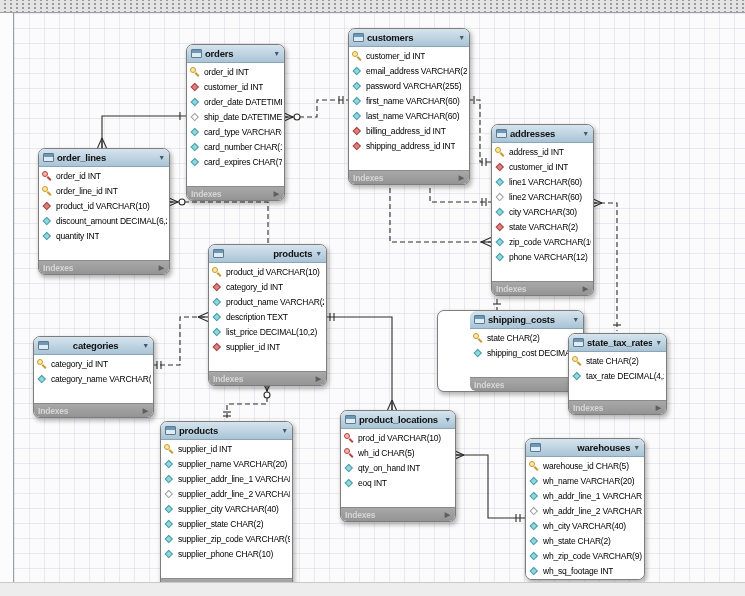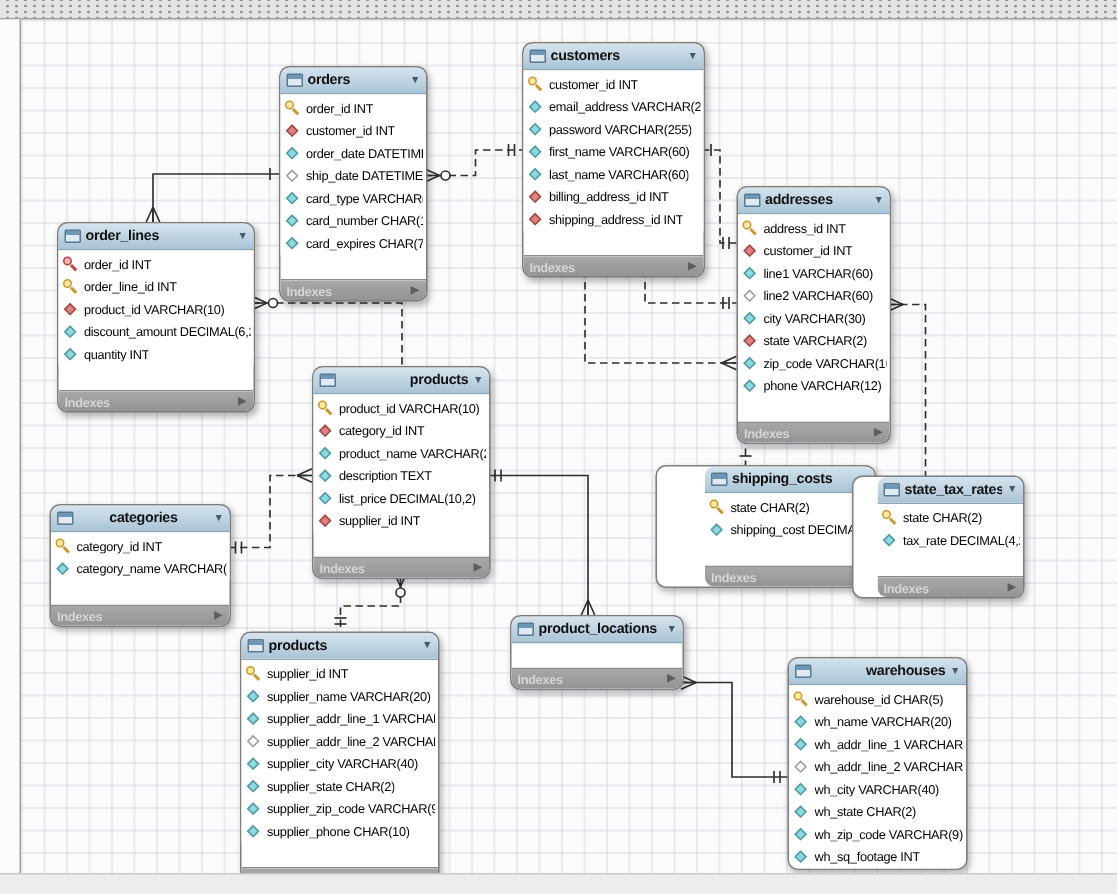--- a/index.html
+++ b/index.html
@@ -375,21 +375,21 @@
         <div class="wb-row">
           <span class="ic ic-col"></span>
           <span class="coltext">shipping_cost DECIMAL(8,2)</span>
         </div>
       </div>
       <div class="wb-ft">
         <span>Indexes</span>
         <span class="wb-ftar">▶</span>
       </div>
     </div>
-    <div class="wb-table" style="left: 568px; top: 317px; width: 97px; padding-left: 16px;">
+    <div class="wb-table" style="left: 568px; top: 333px; width: 97px;">
       <div class="wb-hd">
         <span class="tic"></span>
         <span class="wb-nm">state_tax_rates</span>
         <span class="wb-tri">▼</span>
       </div>
       <div class="wb-bd">
         <div class="wb-row">
           <span class="ic ic-pk"></span>
           <span class="coltext">state CHAR(2)</span>
         </div>
@@ -447,20 +447,38 @@
         <span>Indexes</span>
         <span class="wb-ftar">▶</span>
       </div>
     </div>
     <div class="wb-table" style="left: 340px; top: 410px; width: 114px;">
       <div class="wb-hd">
         <span class="tic"></span>
         <span class="wb-nm">product_locations</span>
         <span class="wb-tri">▼</span>
       </div>
+      <div class="wb-bd">
+        <div class="wb-row">
+          <span class="ic ic-pkfk"></span>
+          <span class="coltext">prod_id VARCHAR(10)</span>
+        </div>
+        <div class="wb-row">
+          <span class="ic ic-pkfk"></span>
+          <span class="coltext">wh_id CHAR(5)</span>
+        </div>
+        <div class="wb-row">
+          <span class="ic ic-col"></span>
+          <span class="coltext">qty_on_hand INT</span>
+        </div>
+        <div class="wb-row">
+          <span class="ic ic-col"></span>
+          <span class="coltext">eoq INT</span>
+        </div>
+      </div>
       <div class="wb-ft">
         <span>Indexes</span>
         <span class="wb-ftar">▶</span>
       </div>
     </div>
     <div class="wb-table" style="left: 525px; top: 438px; width: 118px; text-align: right;">
       <div class="wb-hd">
         <span class="tic"></span>
         <span class="wb-nm">warehouses</span>
         <span class="wb-tri">▼</span>

